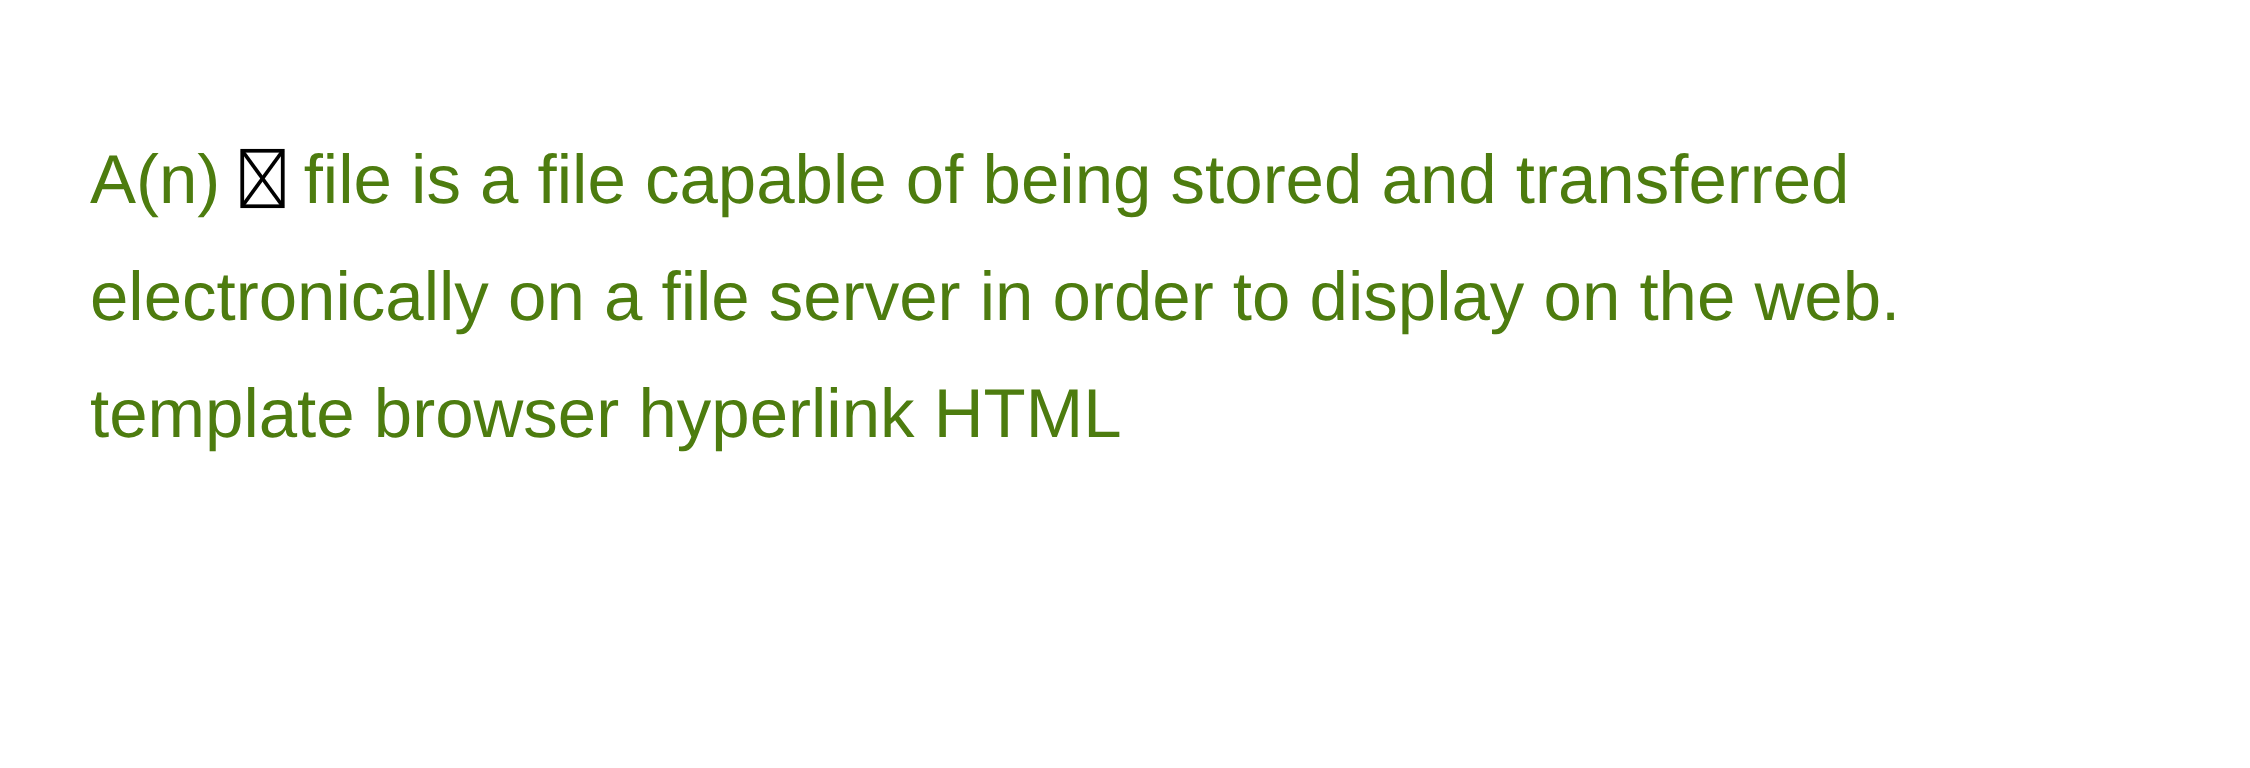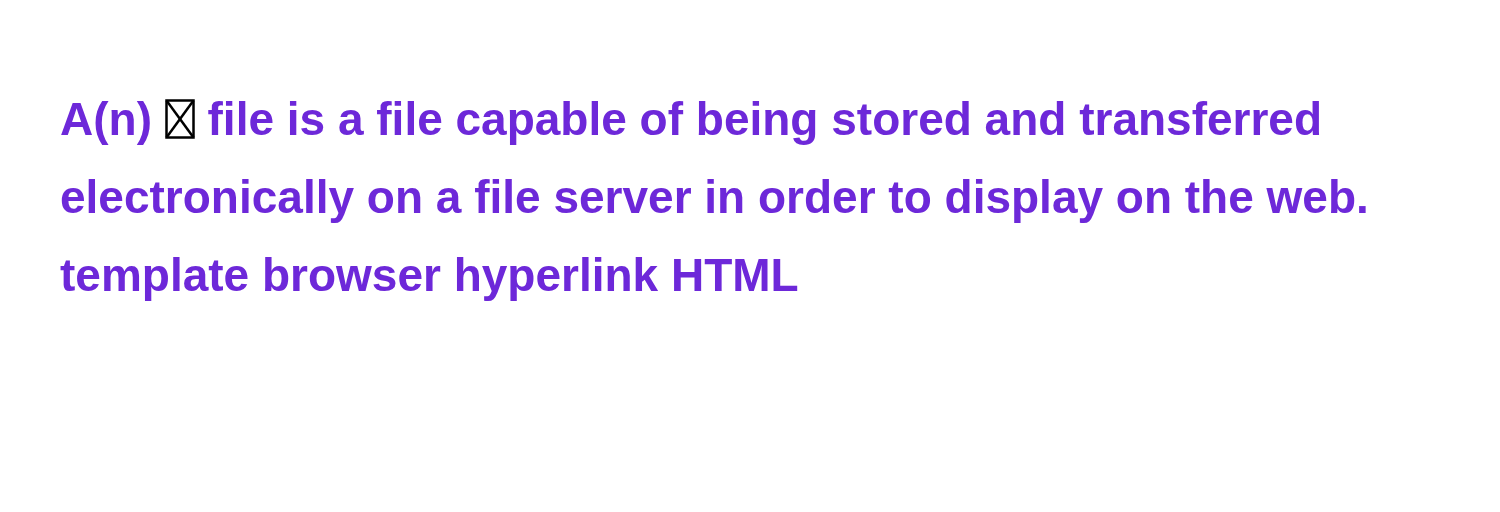--- a/index.html
+++ b/index.html
@@ -10,22 +10,22 @@
     body {
       width: 1500px;
       height: 512px;
       background: #ffffff;
       font-family: -apple-system, BlinkMacSystemFont, "Segoe UI", Helvetica, Arial, sans-serif;
       padding: 80px 60px;
     }
     .question-text {
       font-size: 46px;
       line-height: 1.7;
-      color: #6d28d9;
-      font-weight: 700;
+      color: #4d7c0f;
+      font-weight: 400;
       max-width: 1380px;
     }
     .blank-box {
       display: inline-block;
       vertical-align: baseline;
       position: relative;
       top: 4px;
     }
     .blank-box svg {
       display: block;

